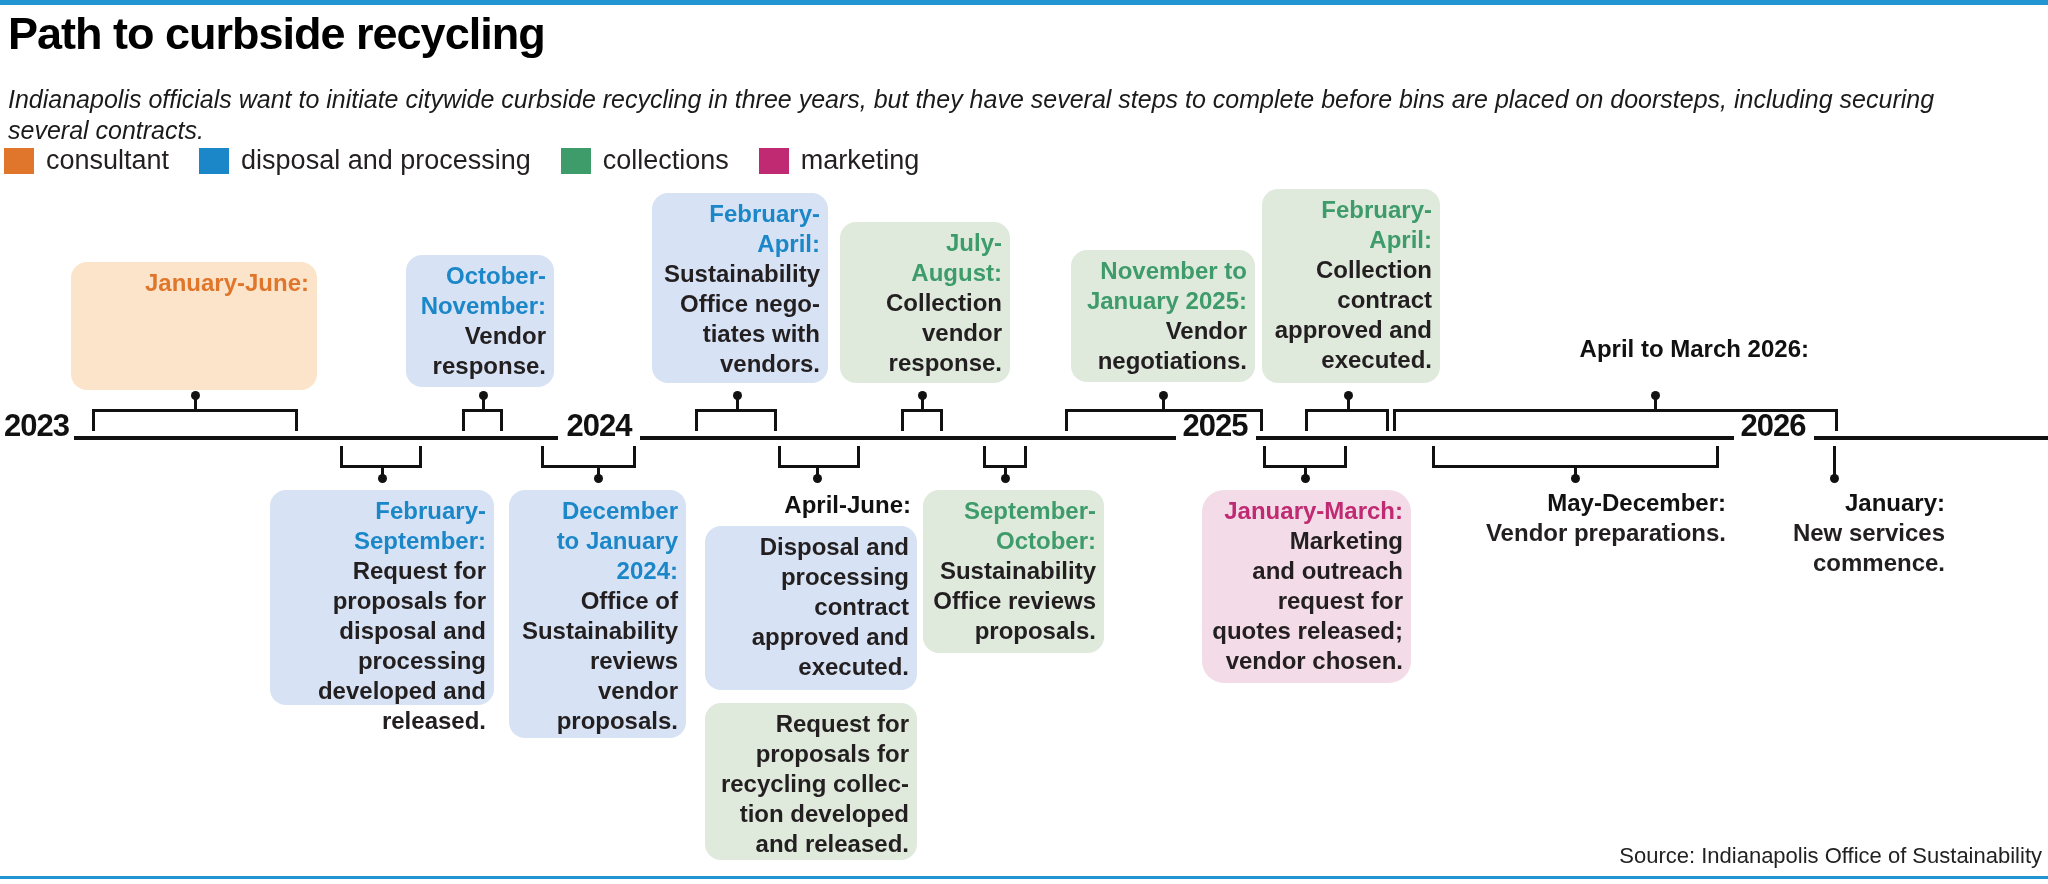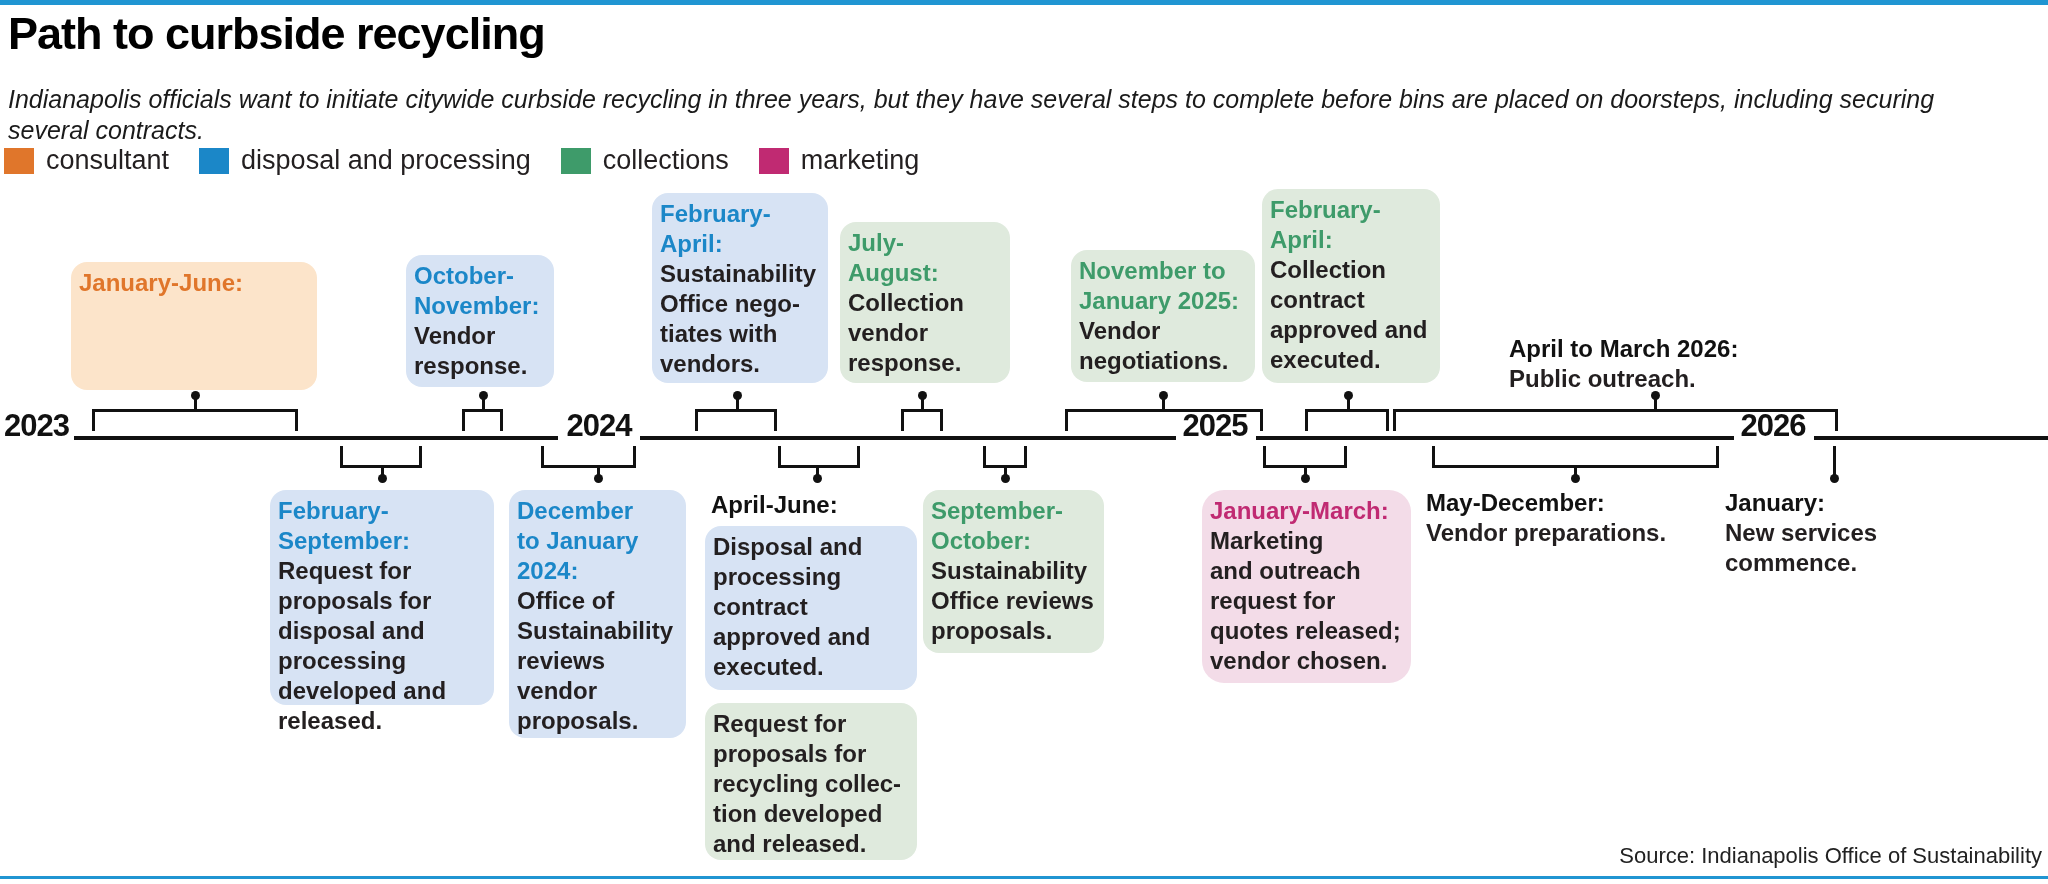--- a/index.html
+++ b/index.html
@@ -22,21 +22,21 @@
   .bracket{position:absolute;box-sizing:border-box;height:22px;}
   .bracket.above{top:409px;border-top:3px solid #111;border-left:3px solid #111;border-right:3px solid #111;}
   .bracket.below{top:446px;border-bottom:3px solid #111;border-left:3px solid #111;border-right:3px solid #111;}
   .pin{position:absolute;width:3px;background:#111;}
   .pin.above{top:398px;height:12px;}
   .pin.above::before{content:'';position:absolute;left:-3px;top:-7px;width:9px;height:9px;border-radius:50%;background:#111;}
   .pin.below{top:466px;height:9px;}
   .pin.below::after{content:'';position:absolute;left:-3px;bottom:-8px;width:9px;height:9px;border-radius:50%;background:#111;}
   .pin.long{top:446px;height:29px;}
   .event{position:absolute;box-sizing:border-box;border-radius:16px;padding:6px 8px;
-         text-align:left;font-size:24px;line-height:30px;}
+         text-align:right;font-size:24px;line-height:30px;}
   .ev-header{font-weight:bold;white-space:pre-line;}
   .ev-body{white-space:pre-line;color:#231f20;font-weight:bold;}
   .consultant{background:#fce4ca;}  .consultant .ev-header{color:#e0762b;}
   .disposal{background:#d7e3f4;}    .disposal .ev-header{color:#1b87c8;}
   .collections{background:#dfeadd;} .collections .ev-header{color:#3e9b6a;}
   .marketing{background:#f3dce8;border-radius:22px;}   .marketing .ev-header{color:#c02a72;}
   .plain{background:transparent;padding:0;}
   .plain .ev-header{color:#111;}
   .source{position:absolute;right:6px;top:843px;font-size:22px;color:#222;}
 </style>
@@ -132,21 +132,20 @@
     <div class="ev-body">Collection
 contract
 approved and
 executed.</div>
   </div>
 
   <div class="bracket above" style="left:1393px;width:445px;"></div>
   <div class="pin above" style="left:1654px;"></div>
   <div class="event plain" style="left:1509px;top:334px;width:300px;">
     <div class="ev-header">April to March 2026:</div>
-    <div class="ev-body">Public outreach.</div>
   </div>
 
   <div class="bracket below" style="left:340px;width:82px;"></div>
   <div class="pin below" style="left:381px;"></div>
   <div class="event disposal" style="left:270px;top:490px;width:224px;height:215px;">
     <div class="ev-header">February-September:</div>
     <div class="ev-body">Request for
 proposals for
 disposal and
 processing

